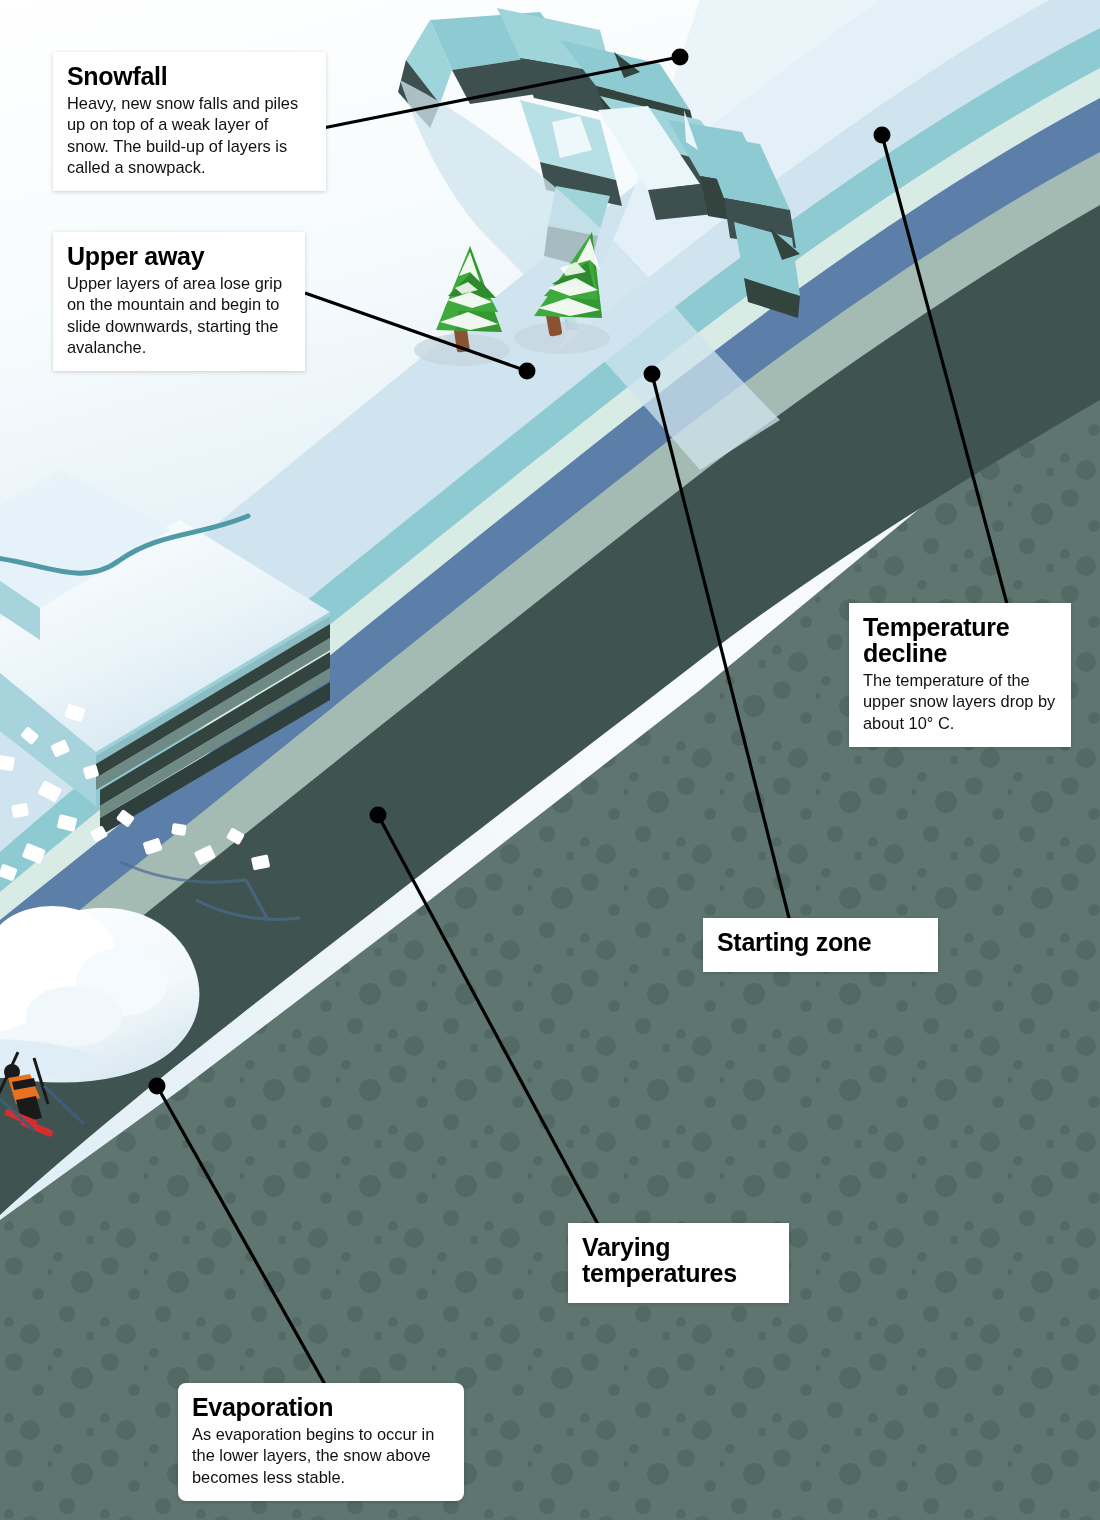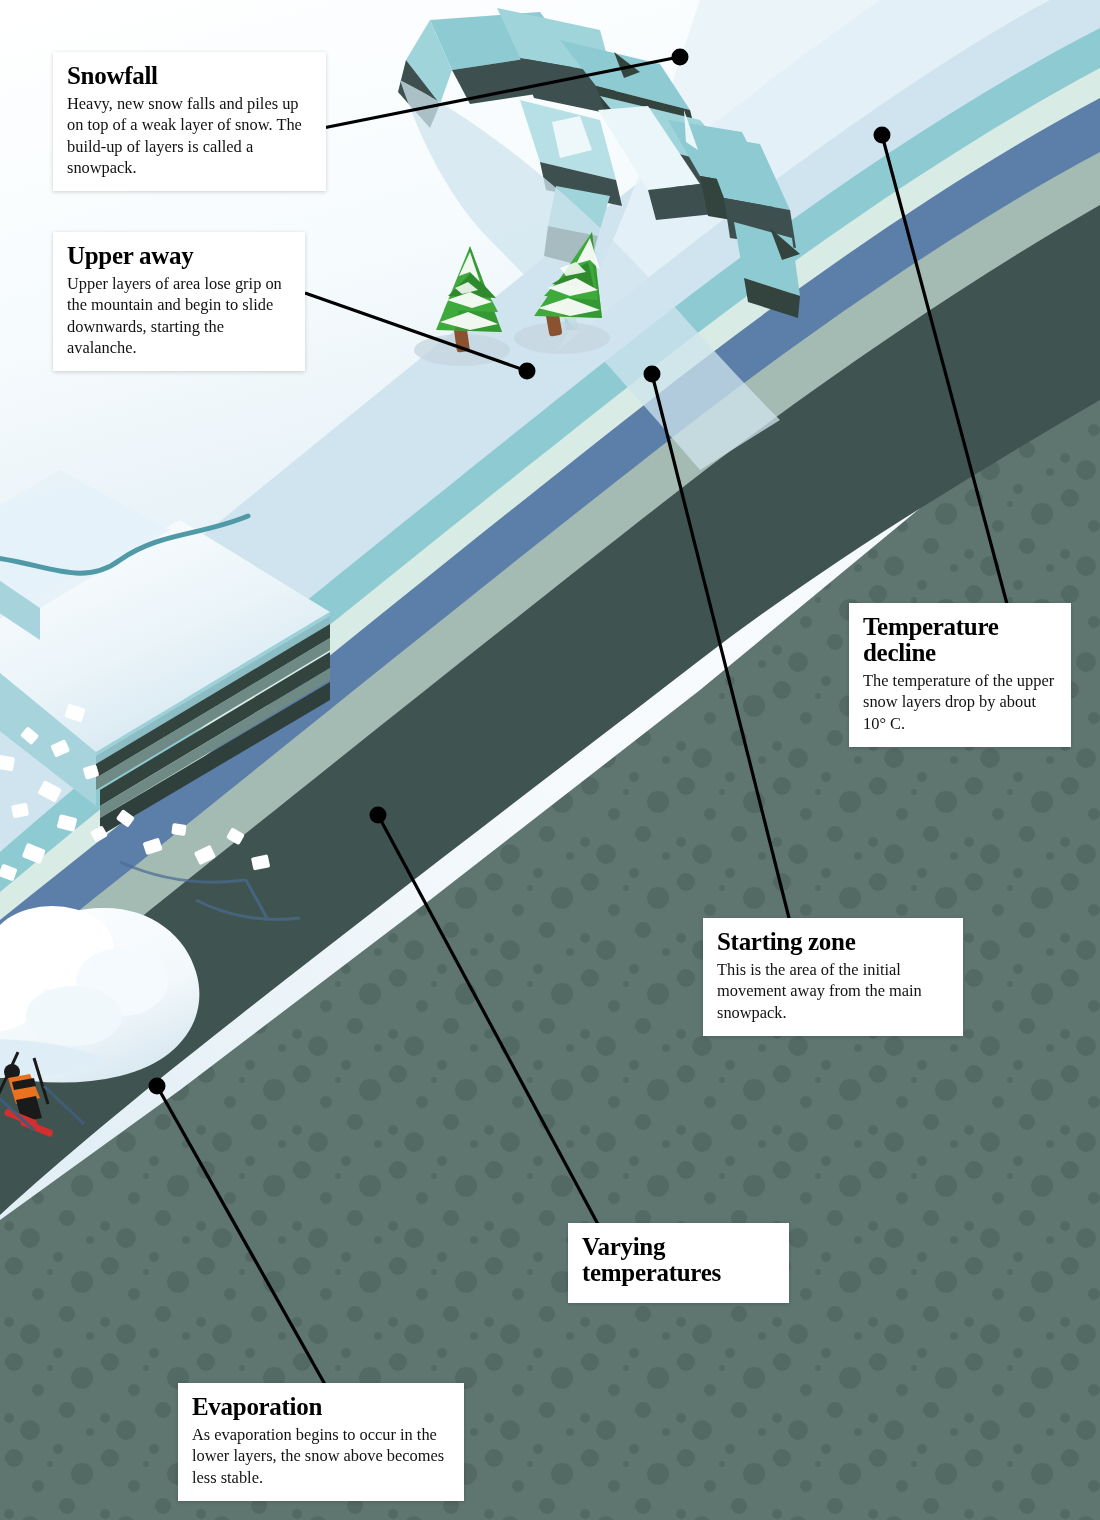--- a/index.html
+++ b/index.html
@@ -6,21 +6,21 @@
     margin: 0;
     padding: 0;
     background: #ffffff;
   }
   #page {
     position: relative;
     width: 1100px;
     height: 1520px;
     overflow: hidden;
     background: #ffffff;
-    font-family: Liberation Serif, serif;
+    font-family: Liberation Sans, sans-serif;
   }
   #scene {
     position: absolute;
     inset: 0;
     width: 1100px;
     height: 1520px;
   }
   .callout {
     position: absolute;
     background: #ffffff;
@@ -40,23 +40,23 @@
   .callout .c-body {
     font-size: 16.4px;
     line-height: 1.30;
     color: #111111;
     margin: 0;
   }
   
   #callout-snowfall        { left: 53px;  top: 52px;   width: 273px; }
   #callout-breakaway       { left: 53px;  top: 232px;  width: 252px; }
   #callout-temperature     { left: 849px; top: 603px;  width: 222px; }
-  #callout-startingzone    { left: 703px; top: 918px;  width: 260px; }
+  #callout-startingzone    { left: 703px; top: 918px;  width: 235px; }
   #callout-varying         { left: 568px; top: 1223px; width: 221px; }
-  #callout-evaporation     { left: 178px; top: 1383px; width: 286px; }
+  #callout-evaporation     { left: 178px; top: 1383px; width: 286px; border-radius: 8px; }
 </style>
 </head>
 <body>
 
 <div id="page">
 
   <svg id="scene" viewBox="0 0 1100 1520" xmlns="http://www.w3.org/2000/svg">
     <defs>
       <linearGradient id="gSnowTop" x1="0" y1="0" x2="0.35" y2="1">
         <stop offset="0%" stop-color="#ffffff"></stop>
@@ -268,21 +268,20 @@
   </div>
 
   <div class="callout" id="callout-temperature">
     <div class="c-title">Temperature
 decline</div>
     <div class="c-body">The temperature of the upper snow layers drop by about 10° C.</div>
   </div>
 
   <div class="callout" id="callout-startingzone">
     <div class="c-title">Starting zone</div>
-    <div class="c-body">This is the area of the initial movement away from the main snowpack.</div>
   </div>
 
   <div class="callout" id="callout-varying">
     <div class="c-title">Varying
 temperatures</div>
   </div>
 
   <div class="callout" id="callout-evaporation">
     <div class="c-title">Evaporation</div>
     <div class="c-body">As evaporation begins to occur in the lower layers, the snow above becomes less stable.</div>

